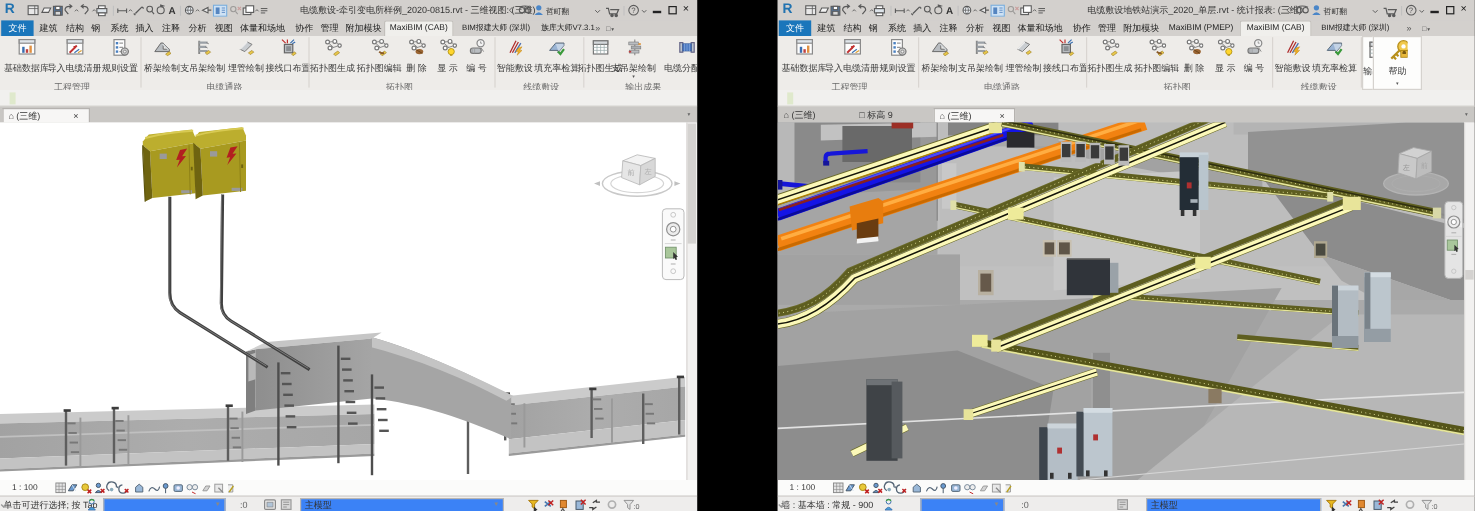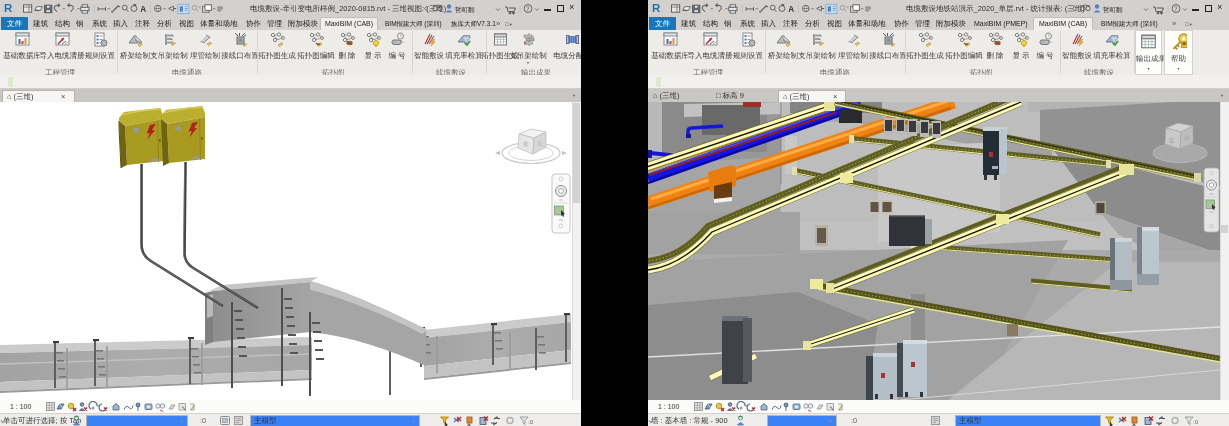--- a/index.html
+++ b/index.html
@@ -717,21 +717,21 @@
       <div class="sep" style="left:257px"></div>
       <div class="sep" style="left:412px"></div>
       <div class="sep" style="left:486px"></div>
     <div class="gl" style="left:25px;width:70px">工程管理</div>
     <div class="gl" style="left:152px;width:70px">电缆通路</div>
     <div class="gl" style="left:303px;width:60px">拓扑图</div>
     <div class="gl" style="left:416px;width:70px">线缆敷设</div>
     <div class="bigb" style="left:487px;width:27px"><svg width="17" height="17" style="margin-top:2px" viewBox="0 0 15 15">
           <use href="#i-rep"></use>
         </svg><div class="rl">输出成果</div><div style="font-size:3.5px;color:#555;margin-top:3px">▼</div></div>
-    <div class="bigb" style="left:516px;width:29px"><svg width="17" height="17" style="margin-top:2px" viewBox="0 0 15 15">
+    <div class="bigb" style="left:496px;width:41px"><svg width="17" height="17" style="margin-top:2px" viewBox="0 0 15 15">
           <use href="#i-key"></use>
         </svg><div class="rl">帮助</div><div style="font-size:3.5px;color:#555;margin-top:3px">▼</div></div>
   </div>
   <div class="optbar"></div>
     <div class="gstrip"></div>
   <div class="vtabs">
     <div class="vtab" style="left:5px"><span>⌂ (三维)</span></div>
     <div class="vtab" style="left:68px"><span>□ 标高 9</span></div>
     <div class="vtab act" style="left:130px;width:68px"><span style="margin-left:4px">⌂ (三维)</span><span style="position:absolute;left:54px;top:0;color:#444">×</span></div>
     <div class="vtab" style="left:572px;color:#666;font-size:4px">▼</div>

